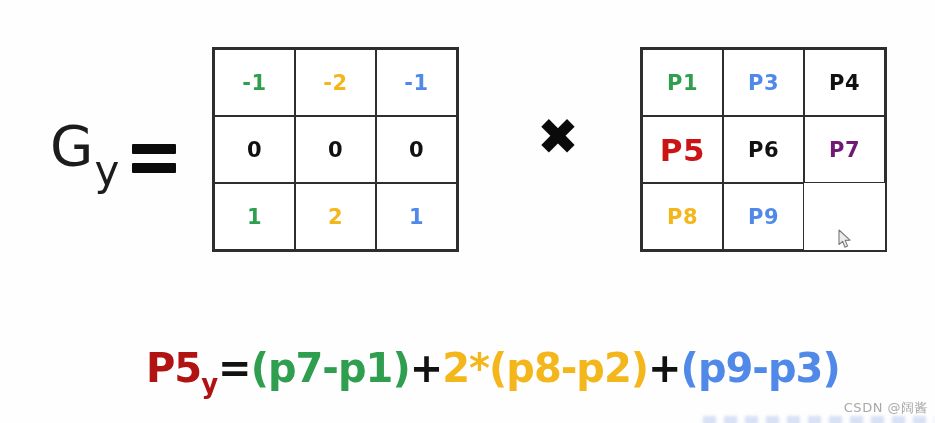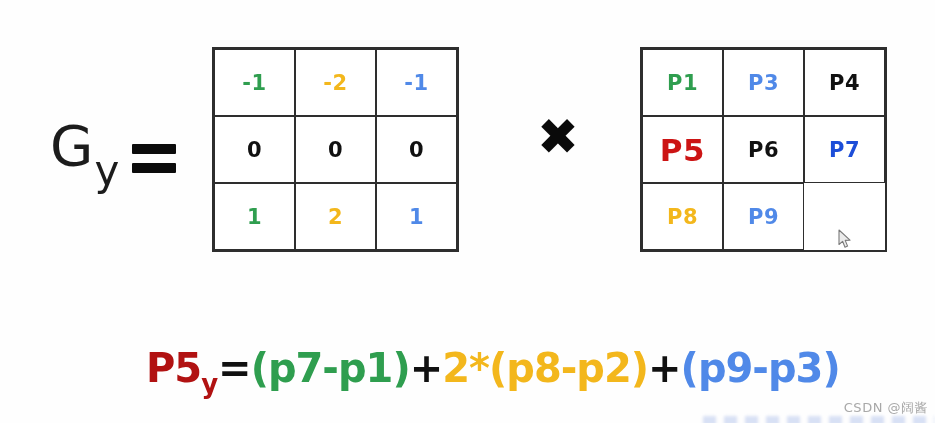--- a/index.html
+++ b/index.html
@@ -112,21 +112,21 @@
   </div>
 
   <div class="times-sign">✖</div>
 
   <div class="grid3 grid-pixels">
     <div class="cell" style="color: rgb(47, 158, 79);">P1</div>
     <div class="cell" style="color: rgb(80, 137, 232);">P3</div>
     <div class="cell" style="color: rgb(17, 17, 17);">P4</div>
     <div class="cell cell-emph" style="color: rgb(204, 20, 20);">P5</div>
     <div class="cell" style="color: rgb(17, 17, 17);">P6</div>
-    <div class="cell" style="color: #1d4ed8;">P7</div>
+    <div class="cell" style="color: #701a75;">P7</div>
     <div class="cell" style="color: rgb(243, 183, 28);">P8</div>
     <div class="cell" style="color: rgb(80, 137, 232);">P9</div>
   </div>
 
   <svg class="cursor-icon" viewBox="0 0 15 20">
     <path d="M2 1 L2 15.5 L5.6 12.3 L8 18.2 L10.6 17.1 L8.2 11.4 L13 11.2 Z" fill="#ececec" stroke="#7a7a7a" stroke-width="1.1" stroke-linejoin="round"></path>
   </svg>
 
   <div class="formula">
     <span class="c-reddark">P5</span><span class="c-reddark sub">y</span><span class="c-black">=</span><span class="c-green">(p7-p1)</span><span class="c-black">+</span><span class="c-orange">2*(p8-p2)</span><span class="c-black">+</span><span class="c-blue">(p9-p3)</span>

